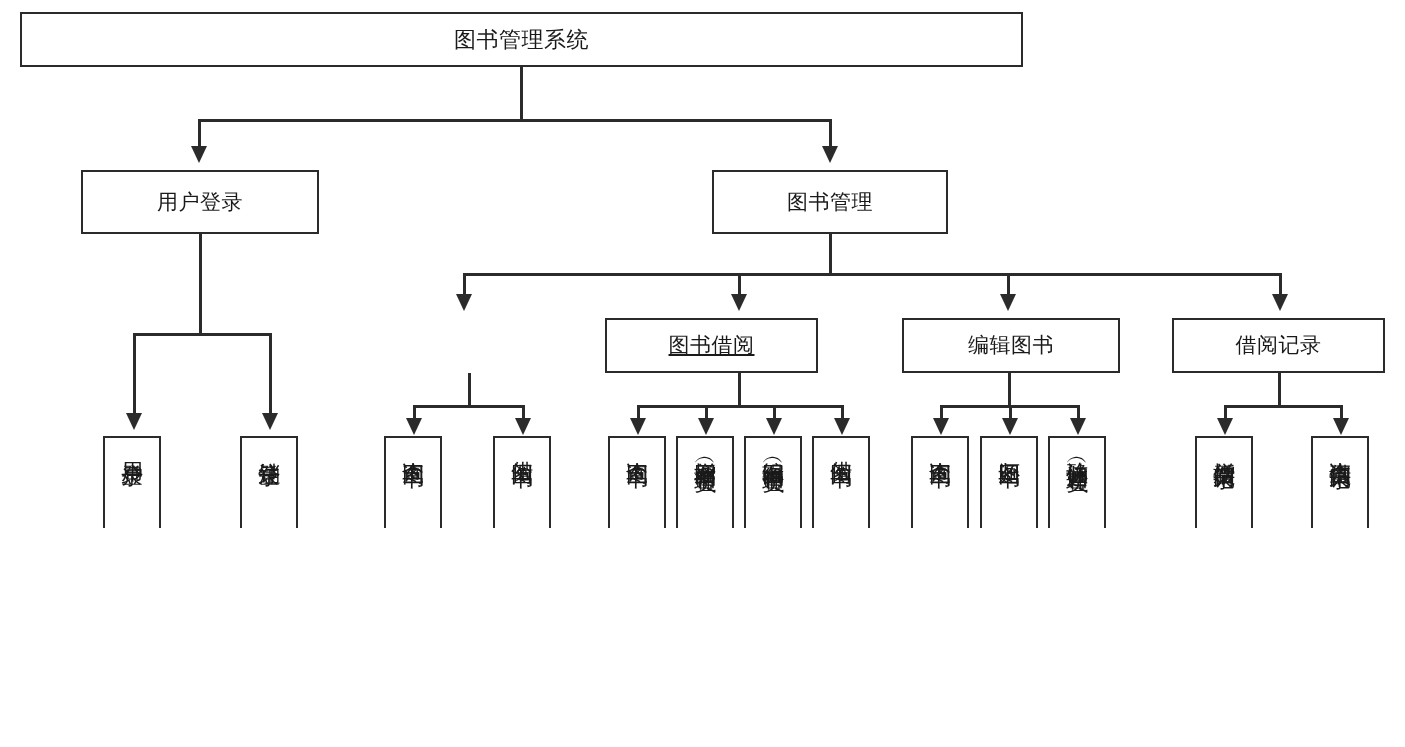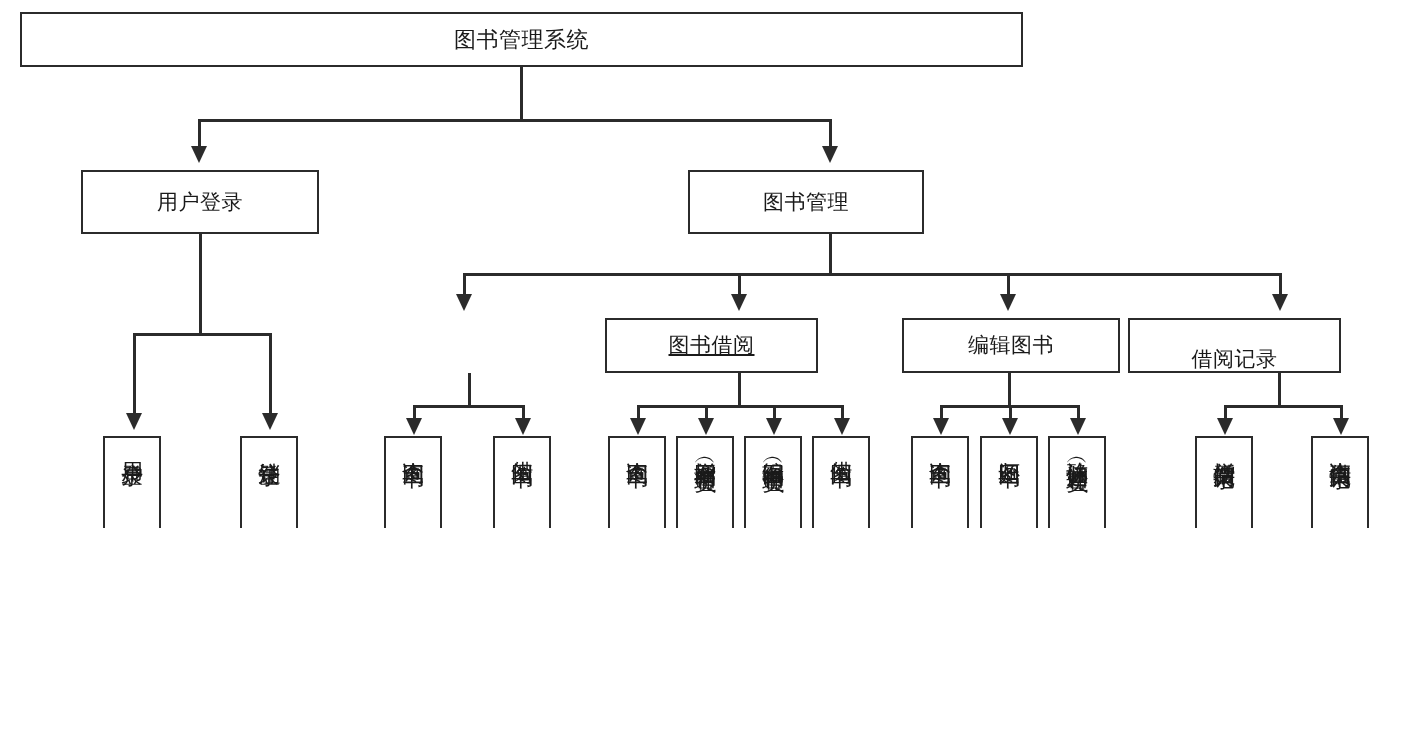--- a/index.html
+++ b/index.html
@@ -94,21 +94,21 @@
 
   <div class="ln vline" style="left:198px; top:119px; height:30px;"></div>
   <div class="arrow" style="left:191px; top:146px;"></div>
 
   <div class="ln vline" style="left:829px; top:119px; height:30px;"></div>
   <div class="arrow" style="left:822px; top:146px;"></div>
 
   <div class="node" style="left:81px; top:170px; width:238px; height:64px;">
     <span>用户登录</span>
   </div>
-  <div class="node" style="left:688px; top:170px; width:236px; height:64px;">
+  <div class="node" style="left:712px; top:170px; width:236px; height:64px;">
     <span>图书管理</span>
   </div>
 
   <div class="ln vline" style="left:199px; top:234px; height:101px;"></div>
   <div class="ln hline" style="left:133px; top:333px; width:138px;"></div>
   <div class="ln vline" style="left:133px; top:333px; height:83px;"></div>
   <div class="arrow" style="left:126px; top:413px;"></div>
   <div class="ln vline" style="left:269px; top:333px; height:83px;"></div>
   <div class="arrow" style="left:262px; top:413px;"></div>
 
@@ -122,21 +122,21 @@
   <div class="arrow" style="left:1000px; top:294px;"></div>
   <div class="ln vline" style="left:1279px; top:273px; height:24px;"></div>
   <div class="arrow" style="left:1272px; top:294px;"></div>
 
   <div class="node" style="left:605px; top:318px; width:213px; height:55px;text-decoration:underline;">
     <span>图书借阅</span>
   </div>
   <div class="node" style="left:902px; top:318px; width:218px; height:55px;">
     <span>编辑图书</span>
   </div>
-  <div class="node" style="left:1128px; top:318px; width:213px; height:55px;align-items:flex-end;">
+  <div class="node" style="left:1172px; top:318px; width:213px; height:55px;">
     <span>借阅记录</span>
   </div>
 
   <div class="ln vline" style="left:468px; top:373px; height:34px;"></div>
   <div class="ln hline" style="left:413px; top:405px; width:111px;"></div>
   <div class="ln vline" style="left:413px; top:405px; height:16px;"></div>
   <div class="arrow" style="left:406px; top:418px;"></div>
   <div class="ln vline" style="left:522px; top:405px; height:16px;"></div>
   <div class="arrow" style="left:515px; top:418px;"></div>
 

